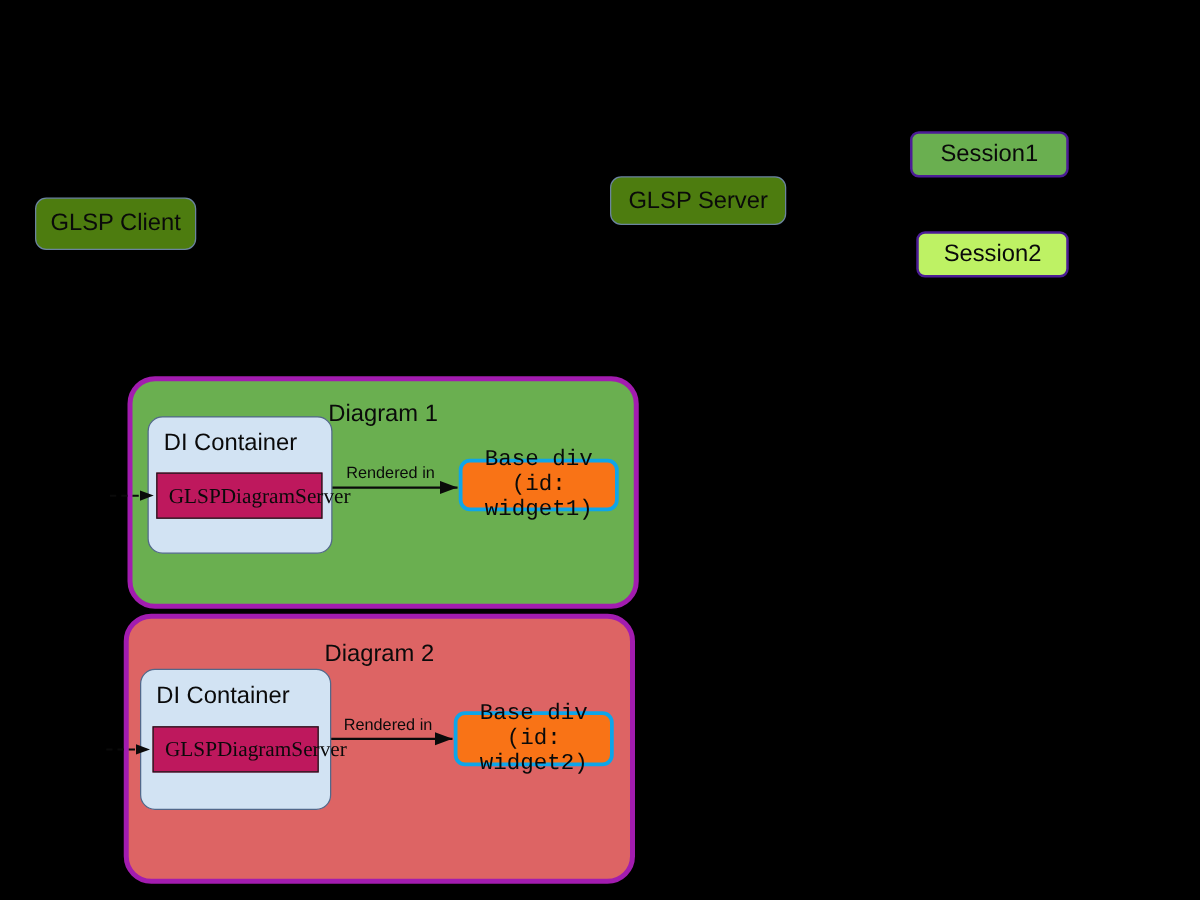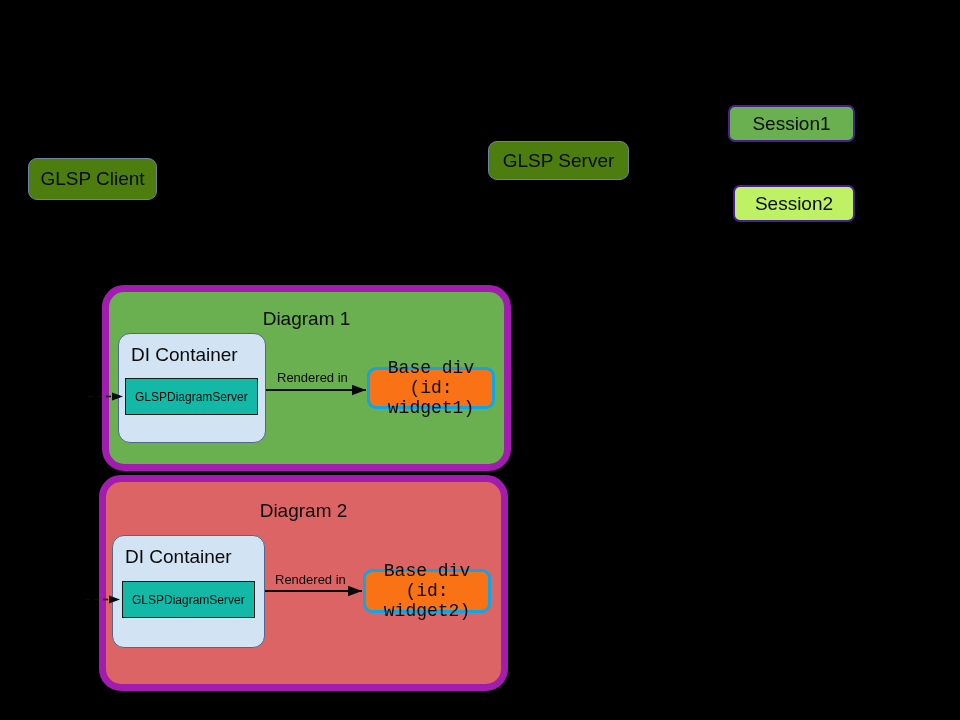--- a/index.html
+++ b/index.html
@@ -42,21 +42,22 @@
     border-radius: 7px;
     font-size: 19px;
   }
   .session-chip.green { background: #6aaf50; }
   .session-chip.red   { background: #bef264; }
 
   .diagram-group {
     position: absolute;
     box-sizing: border-box;
     border-radius: 22px;
-    border: 7px solid #a21caf;
+    border: 4px solid #a21caf;
+    margin-top: 16px;
   }
   .diagram-group.green { background: #6aaf50; }
   .diagram-group.red   { background: #dd6464; }
 
   .group-title {
     position: absolute;
     left: 0;
     right: 0;
     text-align: center;
     font-size: 19px;
@@ -74,28 +75,29 @@
     position: absolute;
     left: 12px;
     top: 10px;
     font-size: 19px;
     color: #0a0a0a;
   }
 
   .server-box {
     position: absolute;
     box-sizing: border-box;
-    background: #14b8a6;
+    background: #be185d;
     border: 1px solid #1a1a1a;
     display: flex;
     align-items: center;
     justify-content: flex-start;
     padding-left: 9px;
-    font-size: 12px;
-    color: #0a0a0a;
+    font-size: 17px;
+    color: #0a0a0a;
+    font-family: Liberation Serif, serif;
   }
 
   .basediv {
     position: absolute;
     box-sizing: border-box;
     background: #f97316;
     border: 3px solid #0ea5e9;
     border-radius: 9px;
     display: flex;
     align-items: center;

